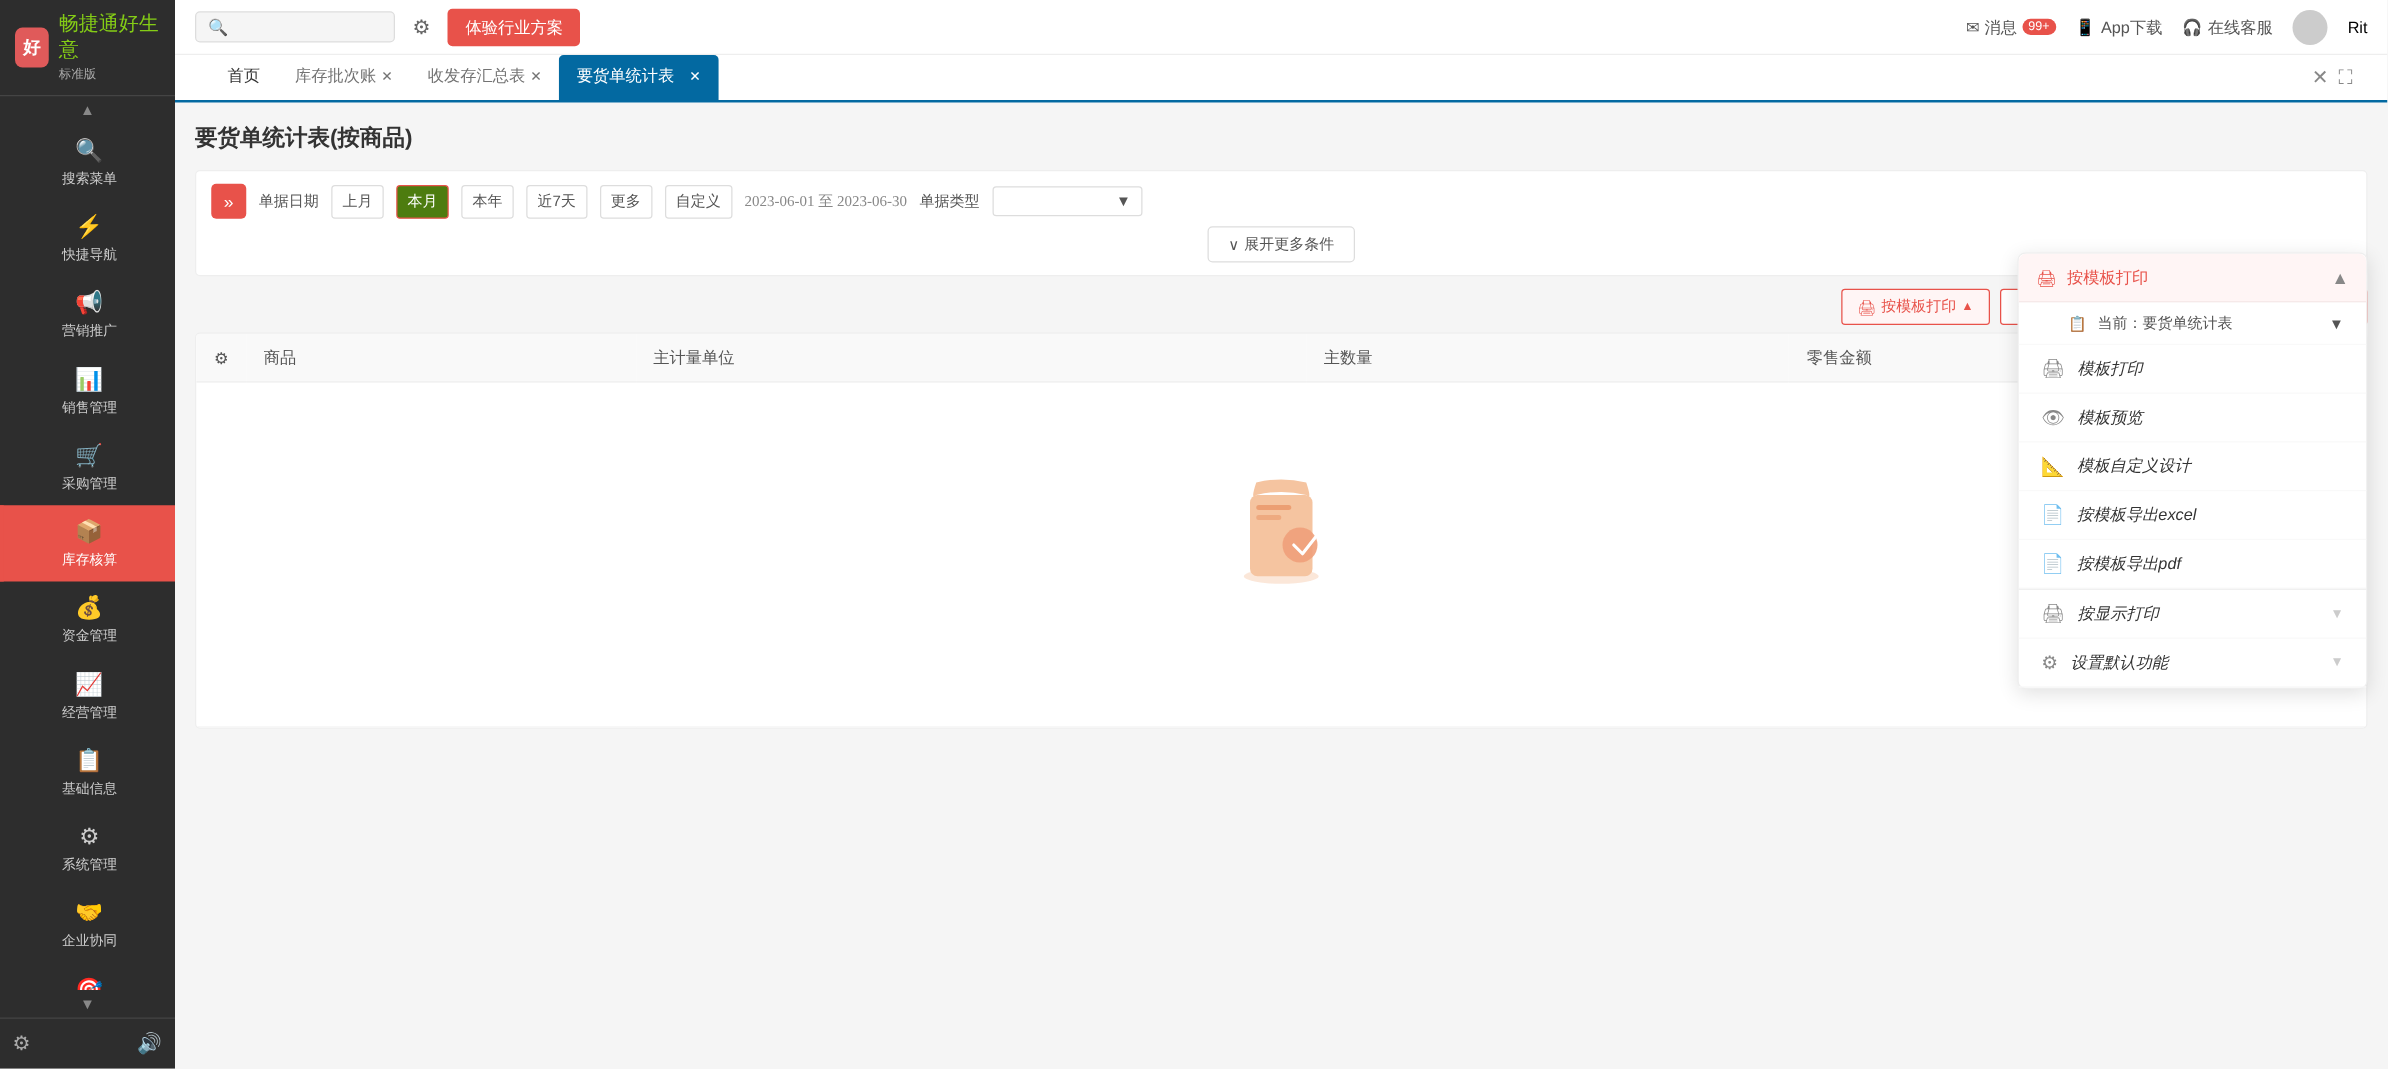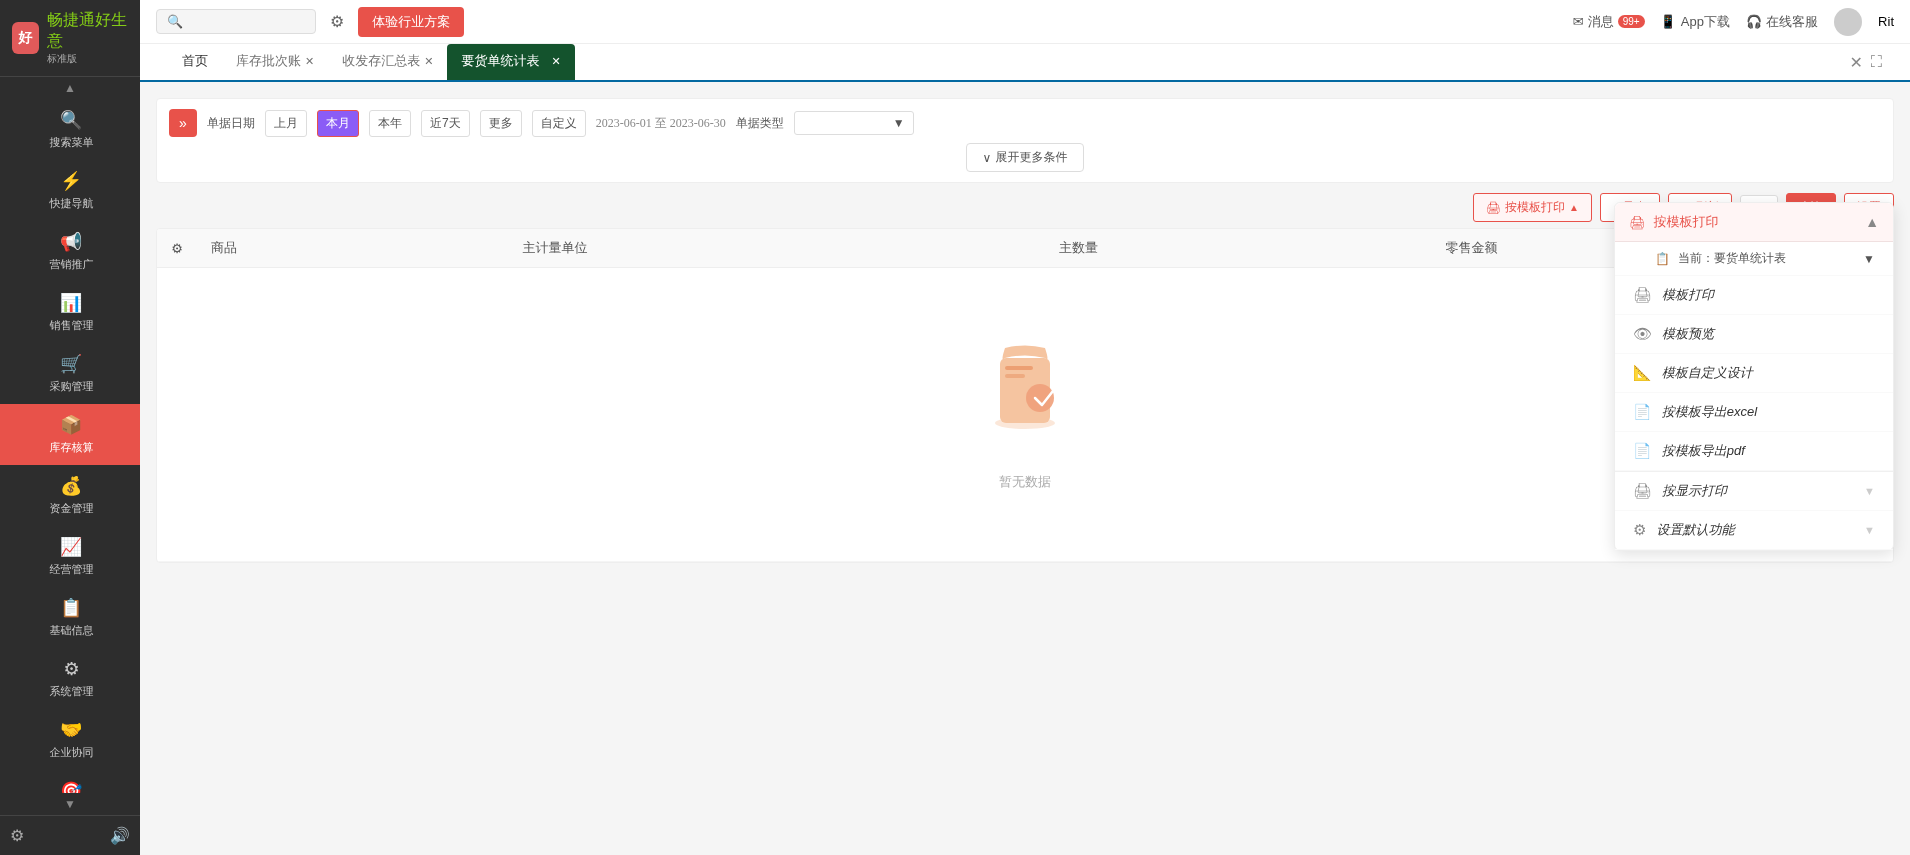--- a/index.html
+++ b/index.html
@@ -115,21 +115,21 @@
       padding: 8px 14px;
       cursor: pointer;
       font-size: 13px;
       color: #737373;
       border-bottom: 2px solid transparent;
       white-space: nowrap;
       display: flex; align-items: center; gap: 4px;
     }
     .tab-item.active {
       color: #fff;
-      background: #14532d;
+      background: #0369a1;
       border-radius: 4px 4px 0 0;
       gap: 12px;
     }
     .tab-item .tab-close {
       font-size: 11px; color: inherit; cursor: pointer;
     }
     .tab-item.home { color: #333; }
     .tabbar-controls { margin-left: auto; display: flex; align-items: center; gap: 8px; }
     .tabbar-controls span { font-size: 16px; cursor: pointer; color: #888; }
 
@@ -153,21 +153,21 @@
     .filter-expand-btn {
       display: flex; align-items: center; justify-content: center;
       width: 28px; height: 28px;
       background: #e8524a; color: #fff; border-radius: 4px; cursor: pointer; font-size: 14px;
     }
     .filter-label { font-size: 12px; color: #555; white-space: nowrap; }
     .date-btn {
       padding: 4px 8px; border: 1px solid #ddd; border-radius: 3px;
       cursor: pointer; font-size: 12px; background: #fff; color: #555;
     }
-    .date-btn.active { background: #8b5cf6; color: #fff; border-color: #e8524a; }
+    .date-btn.active { background: #4d7c0f; color: #fff; border-color: #e8524a; }
     .date-range { font-size: 12px; color: #888; font-family: Liberation Serif, serif; }
 
     .filter-select {
       display: flex; align-items: center;
       border: 1px solid #ddd; border-radius: 3px;
       padding: 4px 8px; background: #fff; cursor: pointer;
       font-size: 12px; color: #555; min-width: 120px; gap: 4px;
     }
 
     .expand-more-btn {
@@ -391,20 +391,21 @@
       <span>要货单统计表</span>
       <span class="tab-close">✕</span>
     </div>
     <div class="tabbar-controls">
       <span>✕</span>
       <span>⛶</span>
     </div>
   </div>
 
   <div class="page-area">
+    <div class="page-title">要货单统计表(按商品)</div>
 
     <div class="filter-bar">
       <div class="filter-row">
         <div class="filter-expand-btn">
           <span>»</span>
         </div>
         <span class="filter-label">单据日期</span>
         <button class="date-btn">上月</button>
         <button class="date-btn active">本月</button>
         <button class="date-btn">本年</button>
@@ -467,21 +468,20 @@
                   <svg width="100" height="100" viewBox="0 0 100 100" xmlns="http://www.w3.org/2000/svg">
                     <ellipse cx="50" cy="85" rx="30" ry="6" fill="#f5c4a0" opacity="0.4"></ellipse>
                     <rect x="25" y="20" width="50" height="65" rx="6" fill="#f5c4a0"></rect>
                     <rect x="30" y="28" width="28" height="4" rx="2" fill="#e89060" opacity="0.7"></rect>
                     <rect x="30" y="36" width="20" height="4" rx="2" fill="#e89060" opacity="0.5"></rect>
                     <circle cx="65" cy="60" r="14" fill="#f0a07a" opacity="0.9"></circle>
                     <path d="M60 60 L67 67 L78 53" stroke="#fff" stroke-width="2.5" fill="none" stroke-linecap="round" stroke-linejoin="round"></path>
                     <path d="M30 10 Q50 5 70 10 Q75 25 70 20 Q50 15 30 20 Q25 25 30 10Z" fill="#f5c4a0"></path>
                   </svg>
                 </div>
-                <div class="empty-text">暂无数据</div>
               </div>
             </td>
           </tr>
         </tbody>
       </table>
     </div>
 
     <div class="dropdown-popup">
       <div class="dropdown-header">
         <div class="dropdown-header-title">

